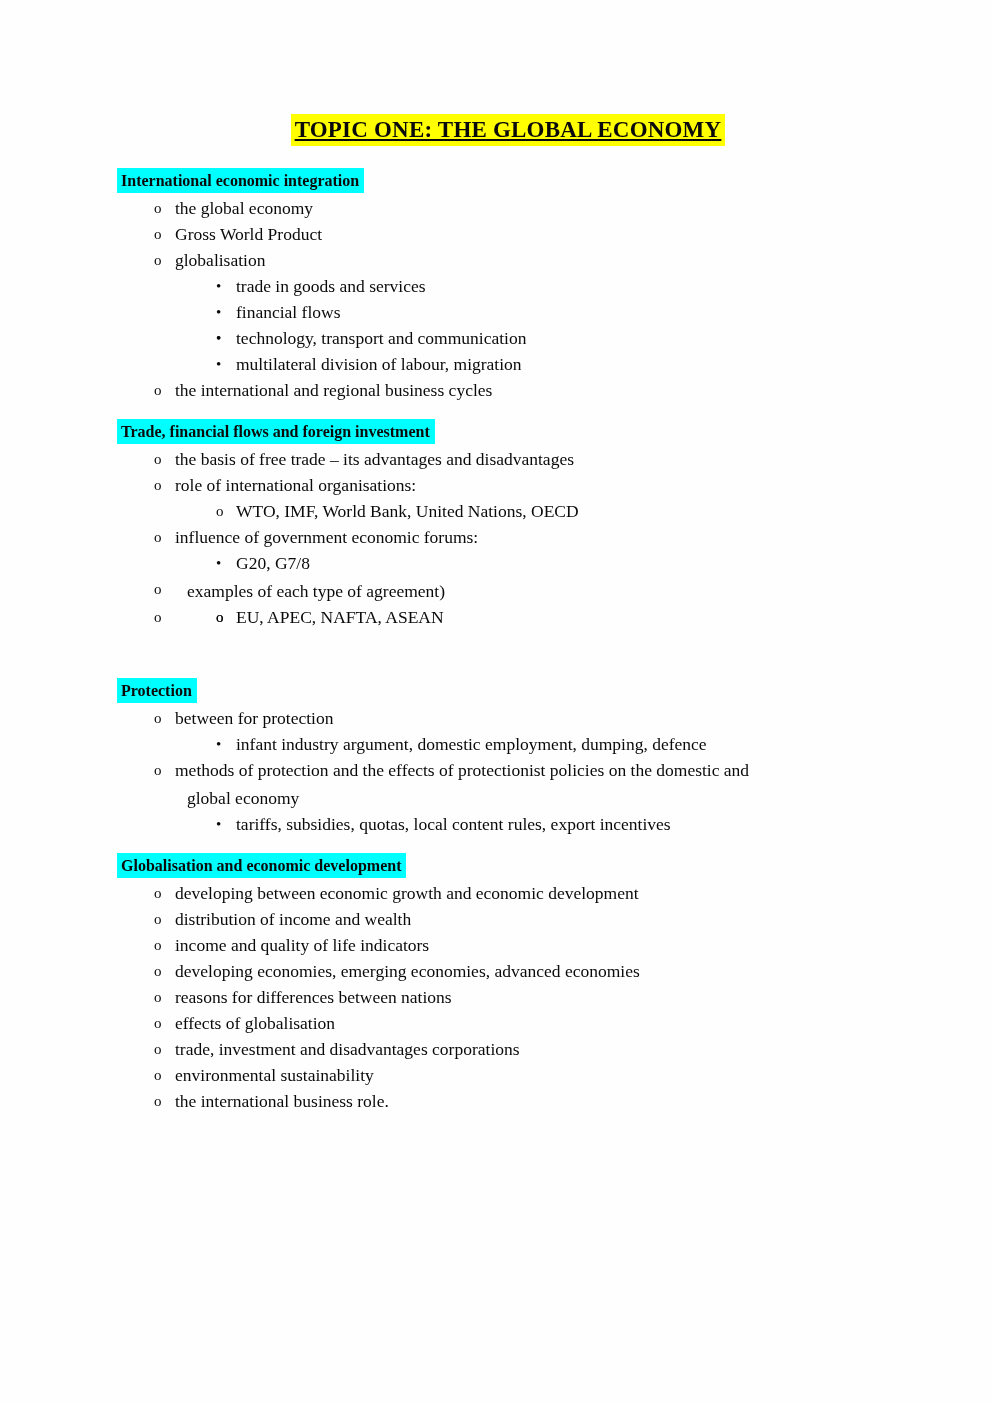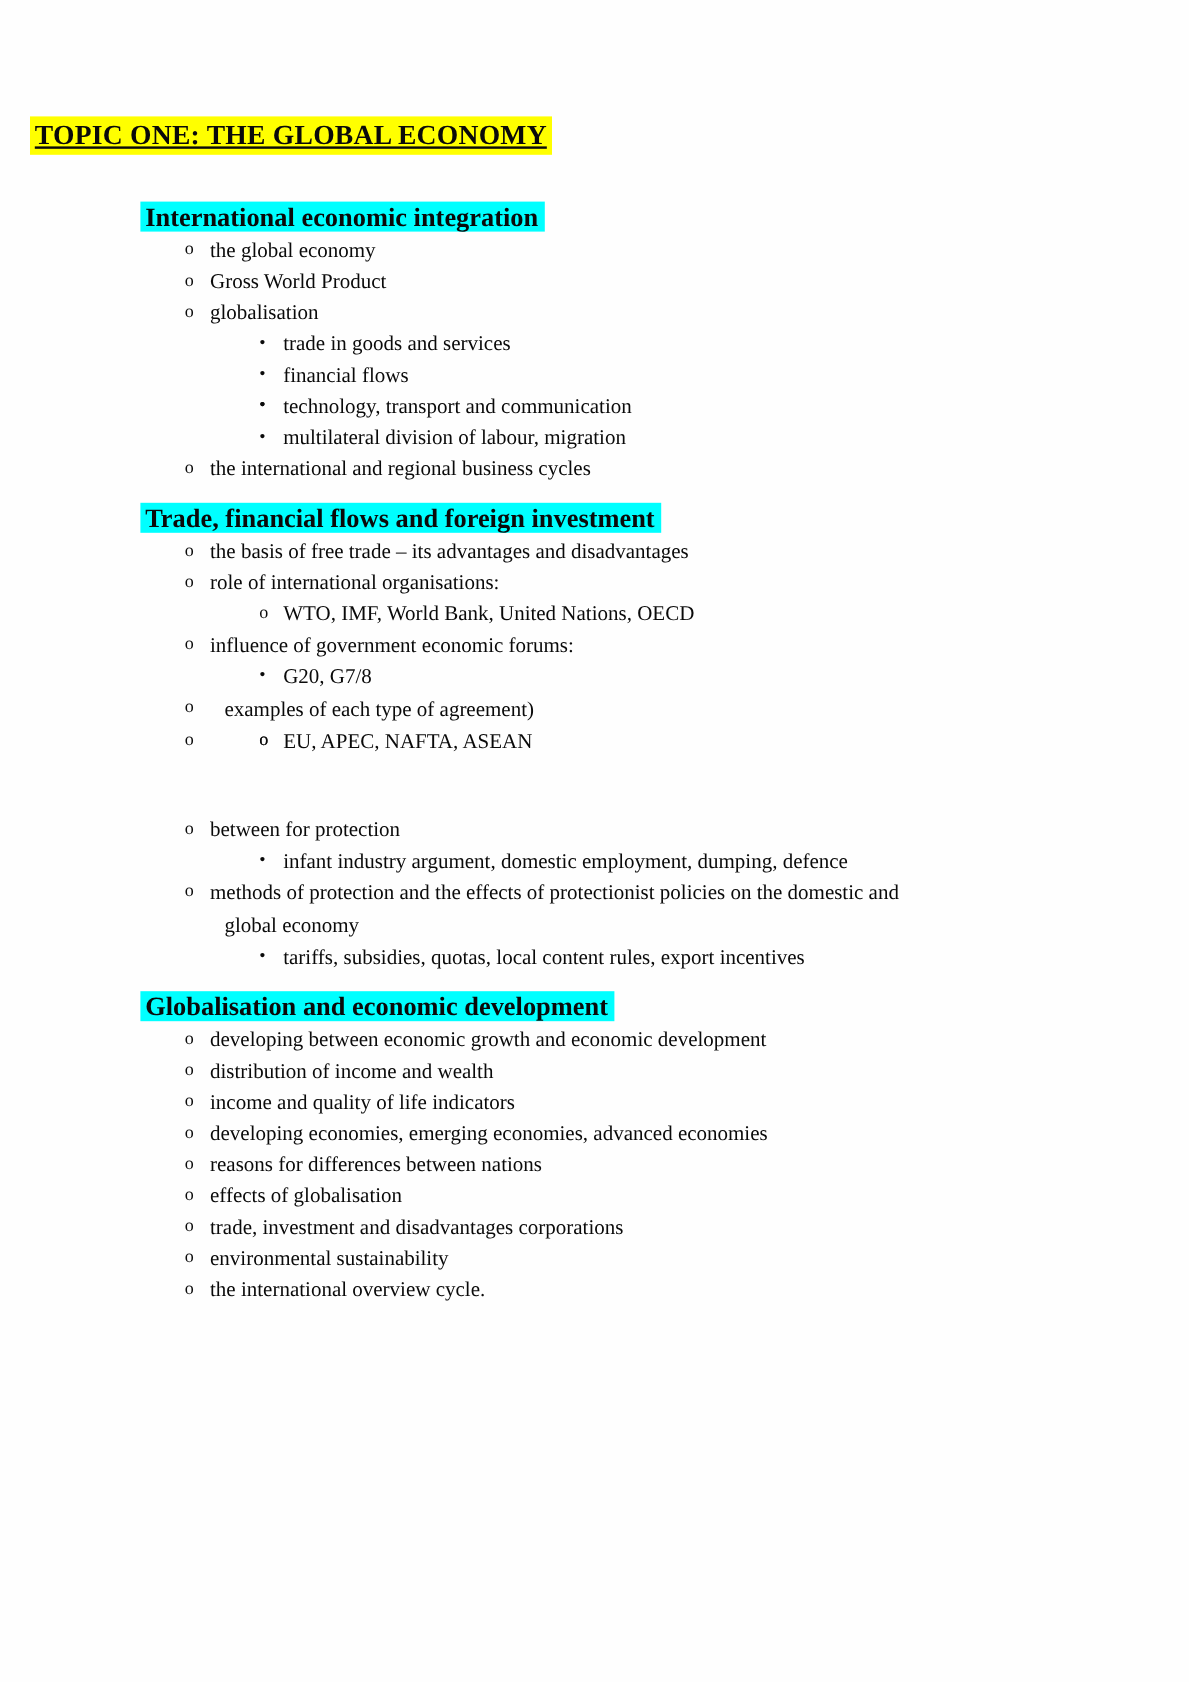--- a/index.html
+++ b/index.html
@@ -15,23 +15,24 @@
     margin: 0 auto;
     background: #fefefe;
     font-family: "Liberation Serif", "DejaVu Serif", serif;
     color: #0a0a0a;
     overflow: hidden;
   }
 
   
   .doc-title {
     position: absolute;
-    top: 97px;
+    top: 114px;
     left: 0;
     right: 0;
+    text-align: center;
     margin-left: 25px;
   }
   .doc-title .title-text {
     display: inline-block;
     background: #ffff00;
     font-weight: bold;
     font-size: 23px;
     line-height: 30px;
     letter-spacing: 0.2px;
     text-decoration: underline;
@@ -55,21 +56,21 @@
   .section.gap-large  { padding-top: 48px; }
   .section.gap-first  { padding-top: 0px; }
 
   .section-heading {
     margin: 0 0 2px 0;
   }
   .section-heading span.hl {
     display: inline-block;
     background: #00ffff;
     font-weight: bold;
-    font-size: 22px;
+    font-size: 16px;
     line-height: 23px;
     padding: 1px 5px 1px 4px;
     white-space: nowrap;
   }
 
   
   ul.lvl {
     list-style: none;
     margin: 0;
     padding: 0;
@@ -175,20 +176,21 @@
             <span class="cont">examples of each type of agreement)</span>
           </li>
           <li><span class="marker ring">o</span></li>
         </ul>
         <ul class="lvl lvl2">
           <li><span class="marker ring">o</span></li>
           <li><span class="marker ring">o</span><span class="txt">EU, APEC, NAFTA, ASEAN</span></li>
         </ul>
       </div>
       <div class="section gap-large">
+        <div class="section-heading"><span class="hl">Protection</span></div>
         <ul class="lvl lvl1">
           <li><span class="marker ring">o</span><span class="txt">between for protection</span></li>
         </ul>
         <ul class="lvl lvl2">
           <li><span class="marker dot">•</span><span class="txt">infant industry argument, domestic employment, dumping, defence</span></li>
         </ul>
         <ul class="lvl lvl1">
           <li class="wrap">
             <span class="marker ring">o</span>
             <span class="txt">methods of protection and the effects of protectionist policies on the domestic and</span>
@@ -203,18 +205,18 @@
         <div class="section-heading"><span class="hl">Globalisation and economic development</span></div>
         <ul class="lvl lvl1">
           <li><span class="marker ring">o</span><span class="txt">developing between economic growth and economic development</span></li>
           <li><span class="marker ring">o</span><span class="txt">distribution of income and wealth</span></li>
           <li><span class="marker ring">o</span><span class="txt">income and quality of life indicators</span></li>
           <li><span class="marker ring">o</span><span class="txt">developing economies, emerging economies, advanced economies</span></li>
           <li><span class="marker ring">o</span><span class="txt">reasons for differences between nations</span></li>
           <li><span class="marker ring">o</span><span class="txt">effects of globalisation</span></li>
           <li><span class="marker ring">o</span><span class="txt">trade, investment and disadvantages corporations</span></li>
           <li><span class="marker ring">o</span><span class="txt">environmental sustainability</span></li>
-          <li><span class="marker ring">o</span><span class="txt">the international overview cycle.</span></li>
+          <li><span class="marker ring">o</span><span class="txt">the international business role.</span></li>
         </ul>
       </div>
     </div>
 
 </div>
 
 </body></html>

